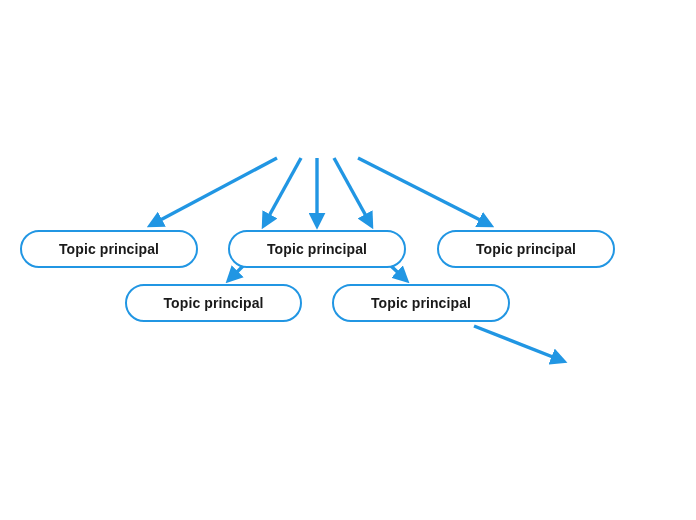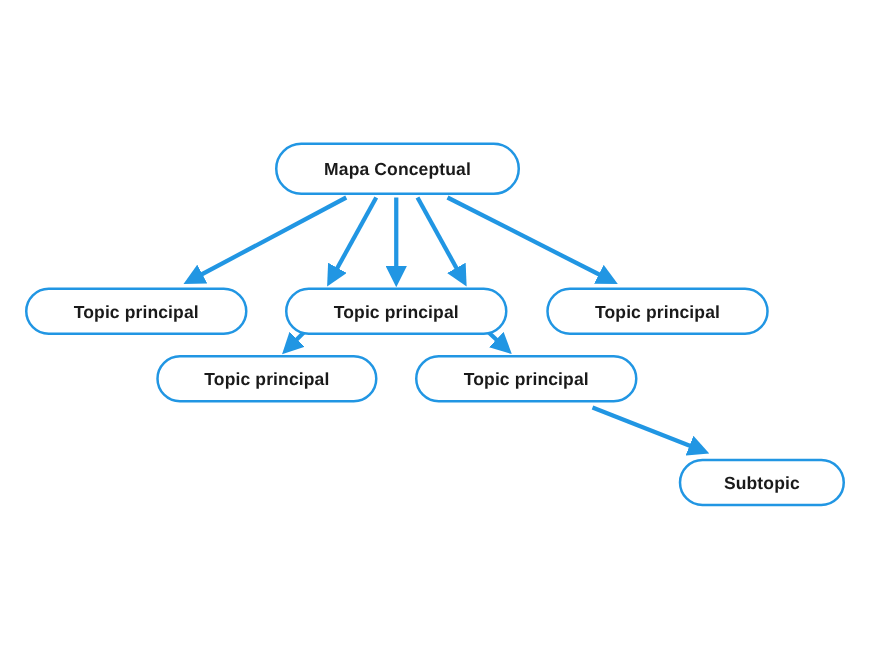--- a/index.html
+++ b/index.html
@@ -80,23 +80,20 @@
 
     <line x1="358" y1="158" x2="490" y2="225" stroke="#2196e3" stroke-width="3.4" marker-end="url(#arrowhead)"></line>
 
     <line x1="243" y1="266" x2="229" y2="280" stroke="#2196e3" stroke-width="3.4" marker-end="url(#arrowhead)"></line>
 
     <line x1="391" y1="266" x2="406" y2="280" stroke="#2196e3" stroke-width="3.4" marker-end="url(#arrowhead)"></line>
 
     <line x1="474" y1="326" x2="563" y2="361" stroke="#2196e3" stroke-width="3.4" marker-end="url(#arrowhead)"></line>
   </svg>
 
-  <div class="node n-root">
-    <span class="node-label">Mapa Conceptual</span>
-  </div>
 
   <div class="node n-r1a">
     <span class="node-label">Topic principal</span>
   </div>
 
   <div class="node n-r1b">
     <span class="node-label">Topic principal</span>
   </div>
 
   <div class="node n-r1c">
@@ -104,17 +101,14 @@
   </div>
 
   <div class="node n-r2a">
     <span class="node-label">Topic principal</span>
   </div>
 
   <div class="node n-r2b">
     <span class="node-label">Topic principal</span>
   </div>
 
-  <div class="node n-sub">
-    <span class="node-label">Subtopic</span>
-  </div>
 
 </div>
 
 </body></html>

